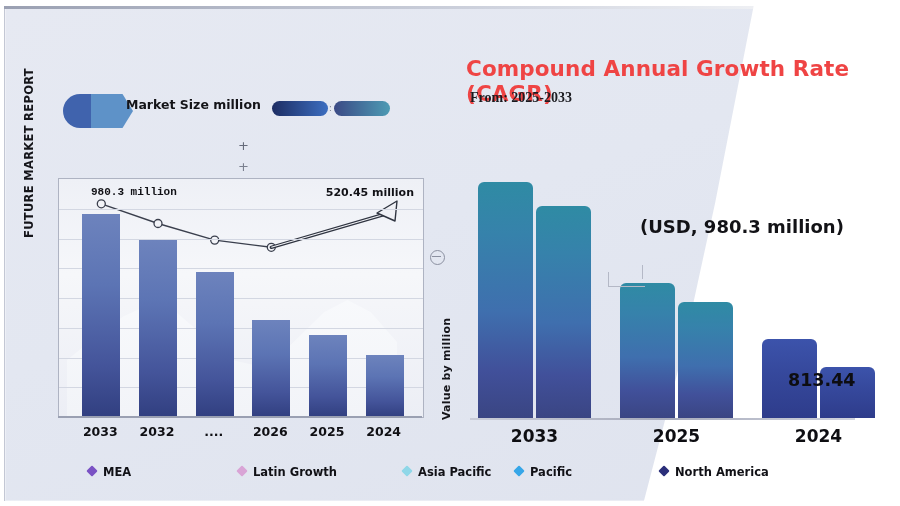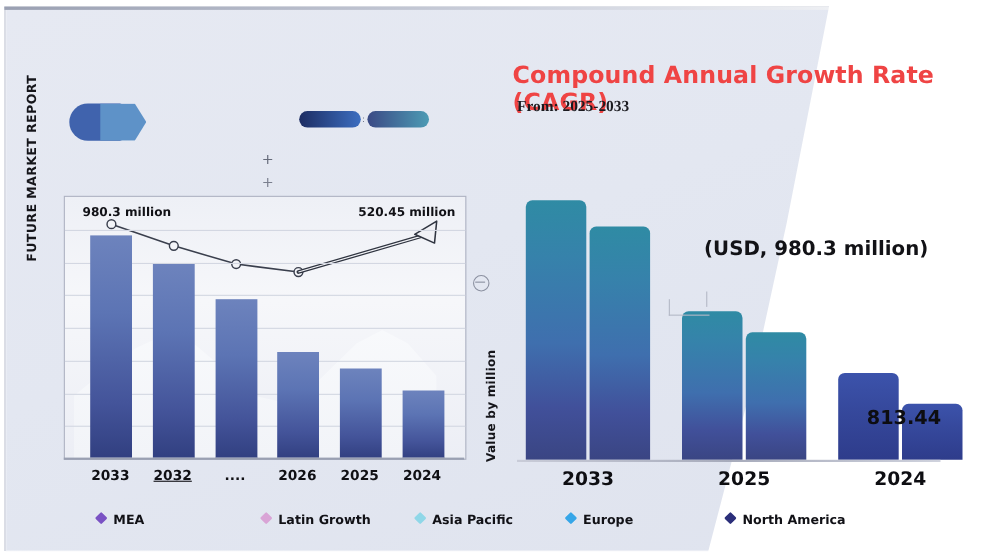--- a/index.html
+++ b/index.html
@@ -79,21 +79,21 @@
   }
   .grid-line{position:absolute;left:0;width:100%;height:1px;background:#d3d7e2;}
   .mound{
     position:absolute;left:8px;bottom:0;width:330px;height:150px;
     background:linear-gradient(180deg,#fafbfd 0%, #f2f4f8 100%);
     clip-path:polygon(0% 100%, 0% 62%, 9% 46%, 17% 33%, 25% 25%, 33% 30%, 41% 45%,
       50% 62%, 58% 66%, 64% 60%, 71% 45%, 78% 30%, 85% 22%, 92% 30%, 100% 50%, 100% 100%);
     opacity:.95;
   }
   .lbl-left{
-    position:absolute;left:16px;top:7px;font-size:11px;font-weight:bold;color:#111116;
+    position:absolute;left:32px;top:7px;font-size:11px;font-weight:bold;color:#111116;font-family:Liberation Mono, monospace;
   }
   .lbl-right{
     position:absolute;right:9px;top:7px;font-size:11px;font-weight:bold;color:#111116;padding-left:44px;
   }
   .bar{
     position:absolute;bottom:0;
     background:linear-gradient(180deg,#6d83bd 0%,#5c74b4 35%,#44549a 75%,#313f80 100%);
     box-shadow:0 -1px 0 rgba(255,255,255,.55) inset;
   }
   .axis-left{
@@ -170,20 +170,21 @@
 
   <div class="bg-panel"></div>
   <div class="panel-edge"></div>
   <div class="wedge"></div>
 
 
   <div class="hexchip">
     <div class="a"></div>
     <div class="b"></div>
   </div>
+  <div class="chip-label">Market Size million</div>
 
   <div class="pill1"></div>
   <div class="pill-dot">:</div>
   <div class="pill2"></div>
 
   <div class="plus1">+</div>
   <div class="plus2">+</div>
 
   <div class="ylabel-left">FUTURE MARKET REPORT</div>
 
@@ -220,21 +221,21 @@
       <div class="bar" style="left: 80px; width: 38px; height: 176.948px;"></div>
       <div class="bar" style="left: 136.667px; width: 38px; height: 144.87px;"></div>
       <div class="bar" style="left: 193.333px; width: 38px; height: 97.2696px;"></div>
       <div class="bar" style="left: 250px; width: 38px; height: 81.7478px;"></div>
       <div class="bar" style="left: 306.667px; width: 38px; height: 62.087px;"></div>
     </div>
 
   <div class="axis-left"></div>
   <div id="leftTicks">
       <div class="xtick" style="left: 71.3333px; width: 58px;">2033</div>
-      <div class="xtick" style="left: 128px; width: 58px; text-decoration: underline;">2032</div>
+      <div class="xtick" style="left: 128px; width: 58px;">2032</div>
       <div class="xtick" style="left: 184.667px; width: 58px;">....</div>
       <div class="xtick" style="left: 241.333px; width: 58px;">2026</div>
       <div class="xtick" style="left: 298px; width: 58px;">2025</div>
       <div class="xtick" style="left: 354.667px; width: 58px;">2024</div>
     </div>
 
   <div class="circ-icon"></div>
   <div class="ylabel-right">Value by million</div>
 
   <div class="title-right">Compound Annual Growth Rate (CAGR)</div>
@@ -257,18 +258,18 @@
   <div class="axis-right"></div>
   <div id="rightTicks">
       <div class="rtick" style="left: 468px; width: 133px;">2033</div>
       <div class="rtick" style="left: 610px; width: 133px;">2025</div>
       <div class="rtick" style="left: 752px; width: 133px;">2024</div>
     </div>
 
   <div class="legend" id="legend">
       <div class="lg-item" style="left: 28px;"><span class="lg-dot" style="background: rgb(122, 82, 196);"></span><span>MEA</span></div>
       <div class="lg-item" style="left: 178px;"><span class="lg-dot" style="background: rgb(217, 164, 214);"></span><span>Latin Growth</span></div>
-      <div class="lg-item" style="left: 318px;"><span class="lg-dot" style="background: rgb(143, 215, 232);"></span><span>Asia Pacific</span></div>
-      <div class="lg-item" style="left: 455px;"><span class="lg-dot" style="background: rgb(54, 166, 232);"></span><span>Europe</span></div>
+      <div class="lg-item" style="left: 343px;"><span class="lg-dot" style="background: rgb(143, 215, 232);"></span><span>Asia Pacific</span></div>
+      <div class="lg-item" style="left: 455px;"><span class="lg-dot" style="background: rgb(54, 166, 232);"></span><span>Pacific</span></div>
       <div class="lg-item" style="left: 600px;"><span class="lg-dot" style="background: rgb(43, 47, 122);"></span><span>North America</span></div>
     </div>
 
 </div>
 
 </body></html>

